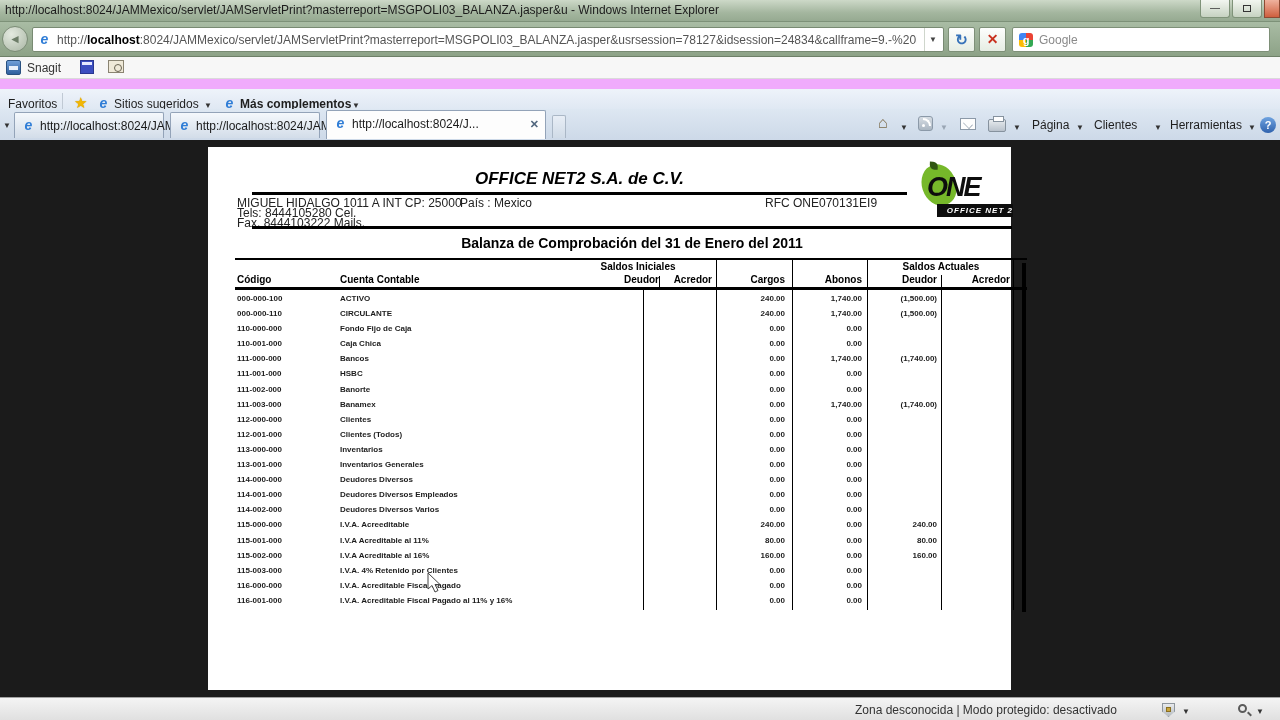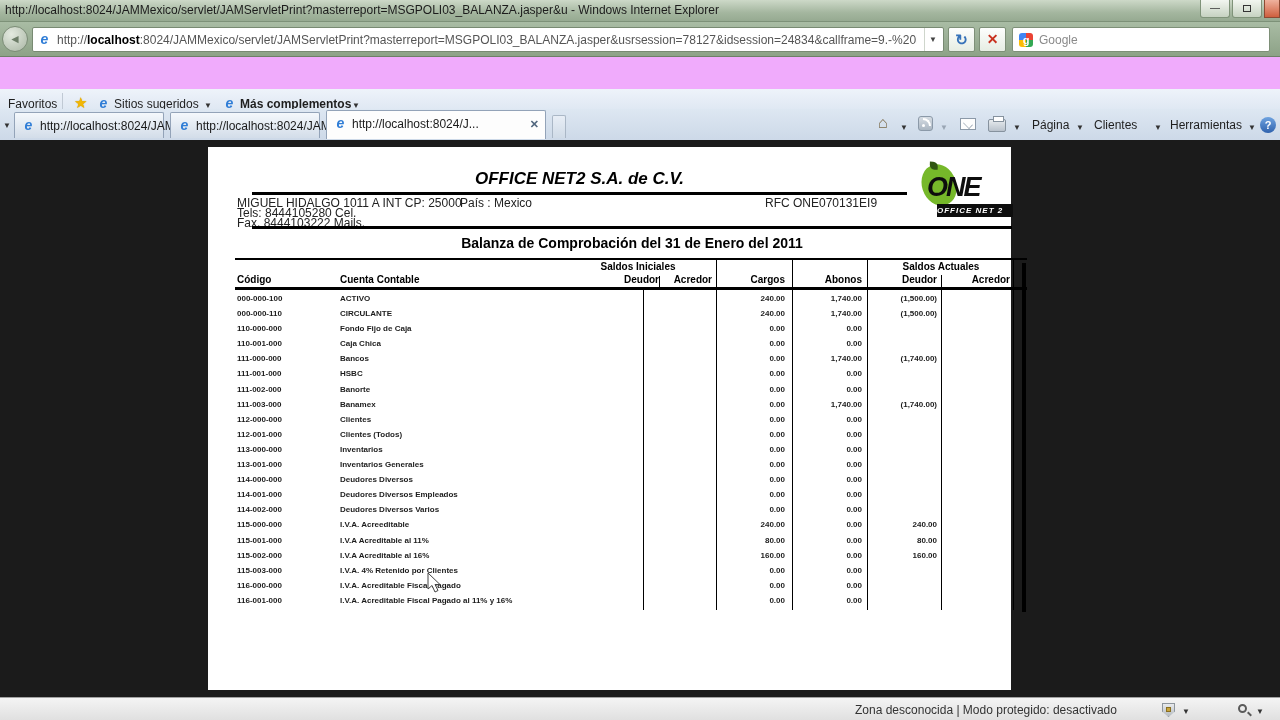--- a/index.html
+++ b/index.html
@@ -119,21 +119,21 @@
   #header-underline { left:44px; top:79px; width:760px; height:3px; background:#000; }
 
   #logo { left:712px; top:16px; width:95px; height:57px; }
   #logo-leaf { position:absolute; left:2px; top:1px; width:34px; height:42px; background:#76b82a;
     border-radius:50% 50% 48% 52%; transform:rotate(-18deg); }
   #logo-leaf::after { content:""; position:absolute; left:14px; top:-3px; width:8px; height:8px;
     background:#2f5511; border-radius:0 60% 0 60%; transform:rotate(20deg); }
   #logo-mark { position:absolute; left:7px; top:9px; font-size:27px; font-weight:bold; font-style:italic;
     letter-spacing:-2px; color:#0d0d0d; }
   #logo-bar { position:absolute; left:17px; top:41px; width:76px; height:13px; background:#0d0d0d;
-    color:#fff; font-size:8px; font-weight:bold; font-style:italic; text-align:left; line-height:13px;
+    color:#fff; font-size:8px; font-weight:bold; font-style:italic; text-align:right; line-height:13px;
     letter-spacing:1px; }
 
   #report-title { left:44px; top:88px; width:760px; text-align:center;
     font-size:14px; font-weight:bold; color:#000; }
 
   .hline { background:#000; }
   #thead-top { left:27px; top:111px; width:792px; height:2px; }
   #thead-bottom { left:27px; top:140px; width:792px; height:3px; }
   .th { position:absolute; font-size:10px; font-weight:bold; color:#000; white-space:nowrap; }
   .vline { position:absolute; width:1px; background:#000; }
@@ -203,20 +203,26 @@
         <span class="q q1"></span>
           <span class="q q2"></span>
           <span class="q q3"></span>
           <span class="q q4"></span>
         <span class="g">g</span>
       </span>
       <span class="search-text">Google</span>
     </div>
   </div>
 
+  <div id="snagitrow" class="abs">
+    <span id="snagit-icon"></span>
+    <span class="label">Snagit</span>
+    <span id="snagit-win-icon"></span>
+    <span id="snagit-cam-icon"></span>
+  </div>
 
   <div id="favrow" class="abs">
     <span class="txt" style="left:8px;">Favoritos</span>
     <span id="fav-sep"></span>
     <span id="star-icon">★</span>
     <span class="ie-icon abs" style="left:96px; top:7px;">e</span>
     <span class="txt" style="left:114px;">Sitios sugeridos</span>
     <span class="caret abs" style="left:204px; top:12px;">▼</span>
     <span class="ie-icon abs" style="left:222px; top:7px;">e</span>
     <span class="txt" style="left:240px; font-weight:bold;">Más complementos</span>

